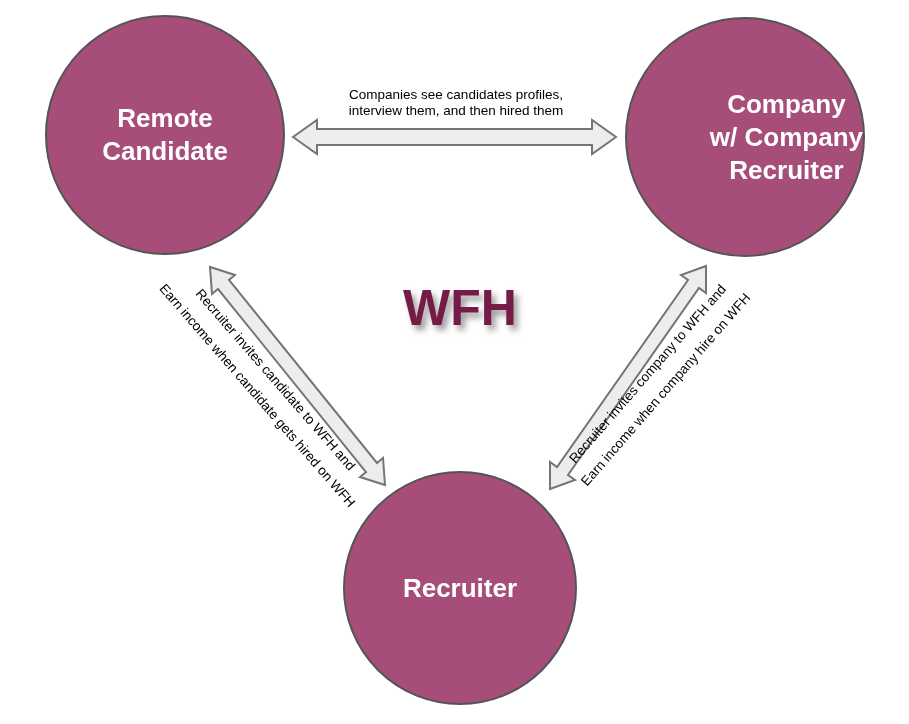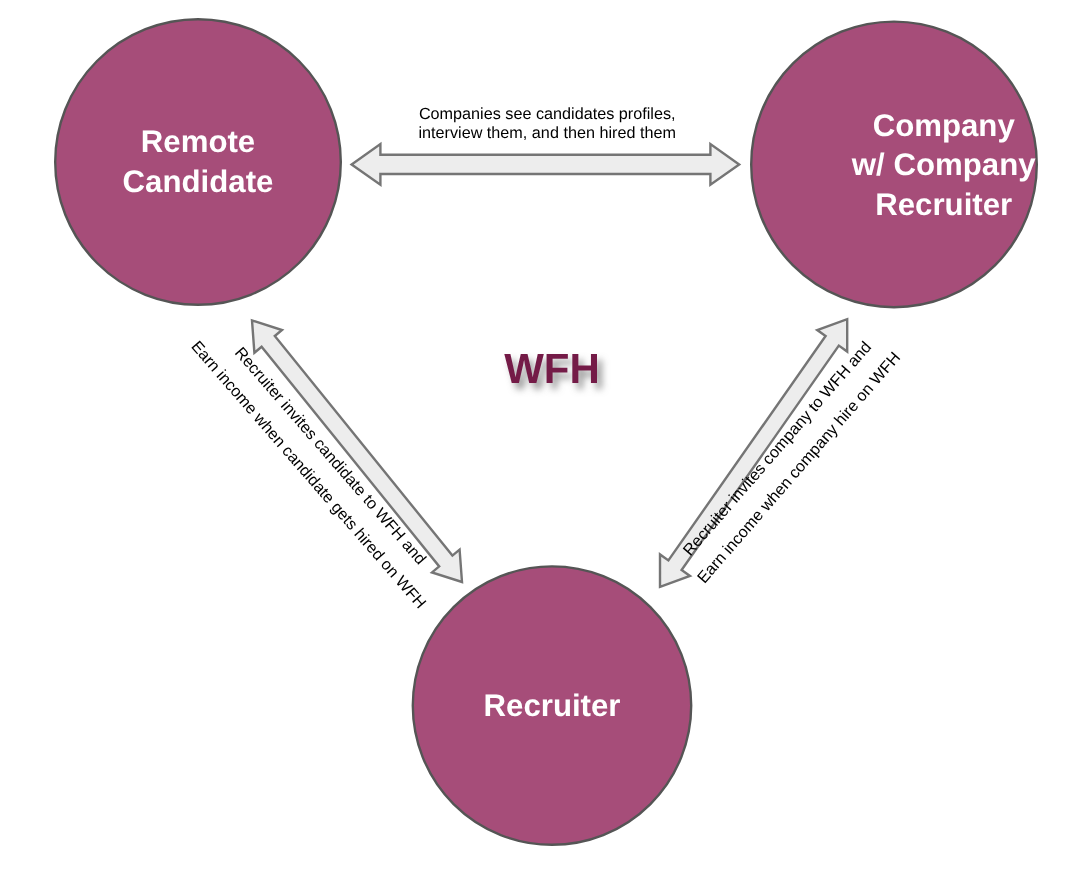--- a/index.html
+++ b/index.html
@@ -22,21 +22,21 @@
   .node-label{color:var(--node-text);font-weight:bold;font-size:26px;line-height:33px;
     text-align:center;}
   .node-label span{display:block;}
   .node-candidate{left:45px;top:15px;width:240px;height:240px;}
   .node-company{left:625px;top:17px;width:240px;height:240px;justify-content:flex-end;}
   .node-recruiter{left:343px;top:471px;width:234px;height:234px;}
   .top-arrow-label{position:absolute;left:295px;top:87px;width:322px;text-align:center;
     font-size:13.5px;line-height:16px;color:var(--label-text);}
   .top-arrow-label span{display:block;}
   .wfh-label{position:absolute;left:380px;top:283px;width:160px;text-align:center;
-    font-size:35px;line-height:50px;font-weight:bold;color:var(--center-label-color);
+    font-size:50px;line-height:50px;font-weight:bold;color:var(--center-label-color);
     text-shadow:4px 5px 6px rgba(70,70,70,0.55);}
   .diag-label{position:absolute;width:340px;text-align:center;font-size:13.5px;
     line-height:24px;color:var(--label-text);white-space:nowrap;}
   .diag-label span{display:block;}
   .diag-label-left{left:96px;top:364px;transform:rotate(49deg);}
   .diag-label-right{left:487px;top:358px;transform:rotate(-49deg);}
 </style>
 </head>
 <body>
 

